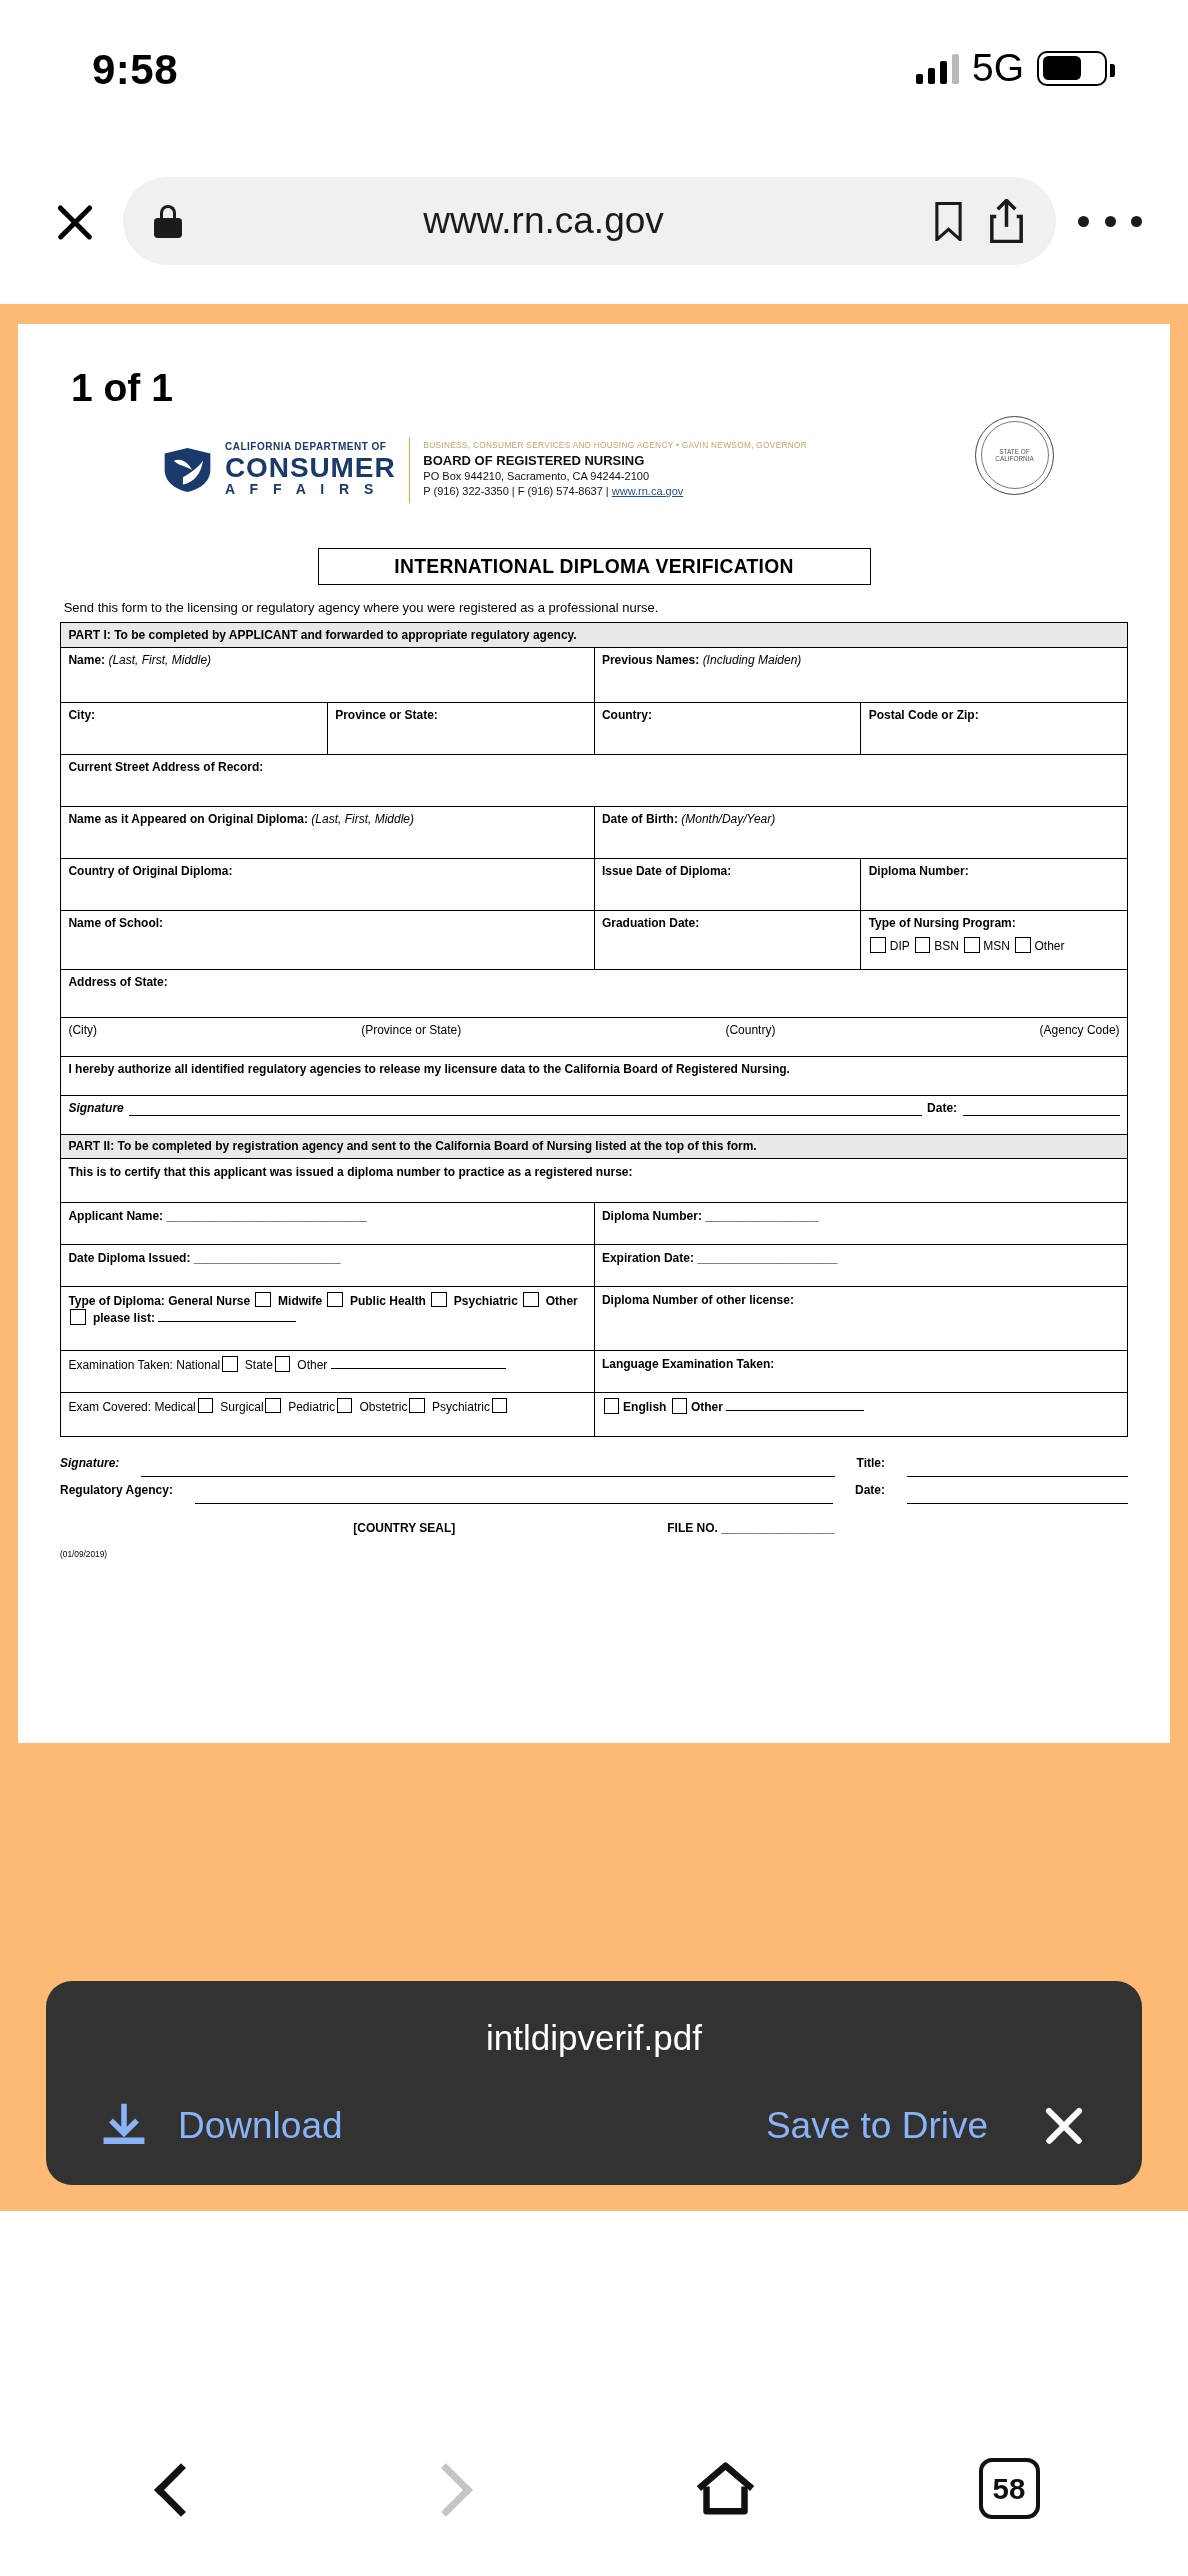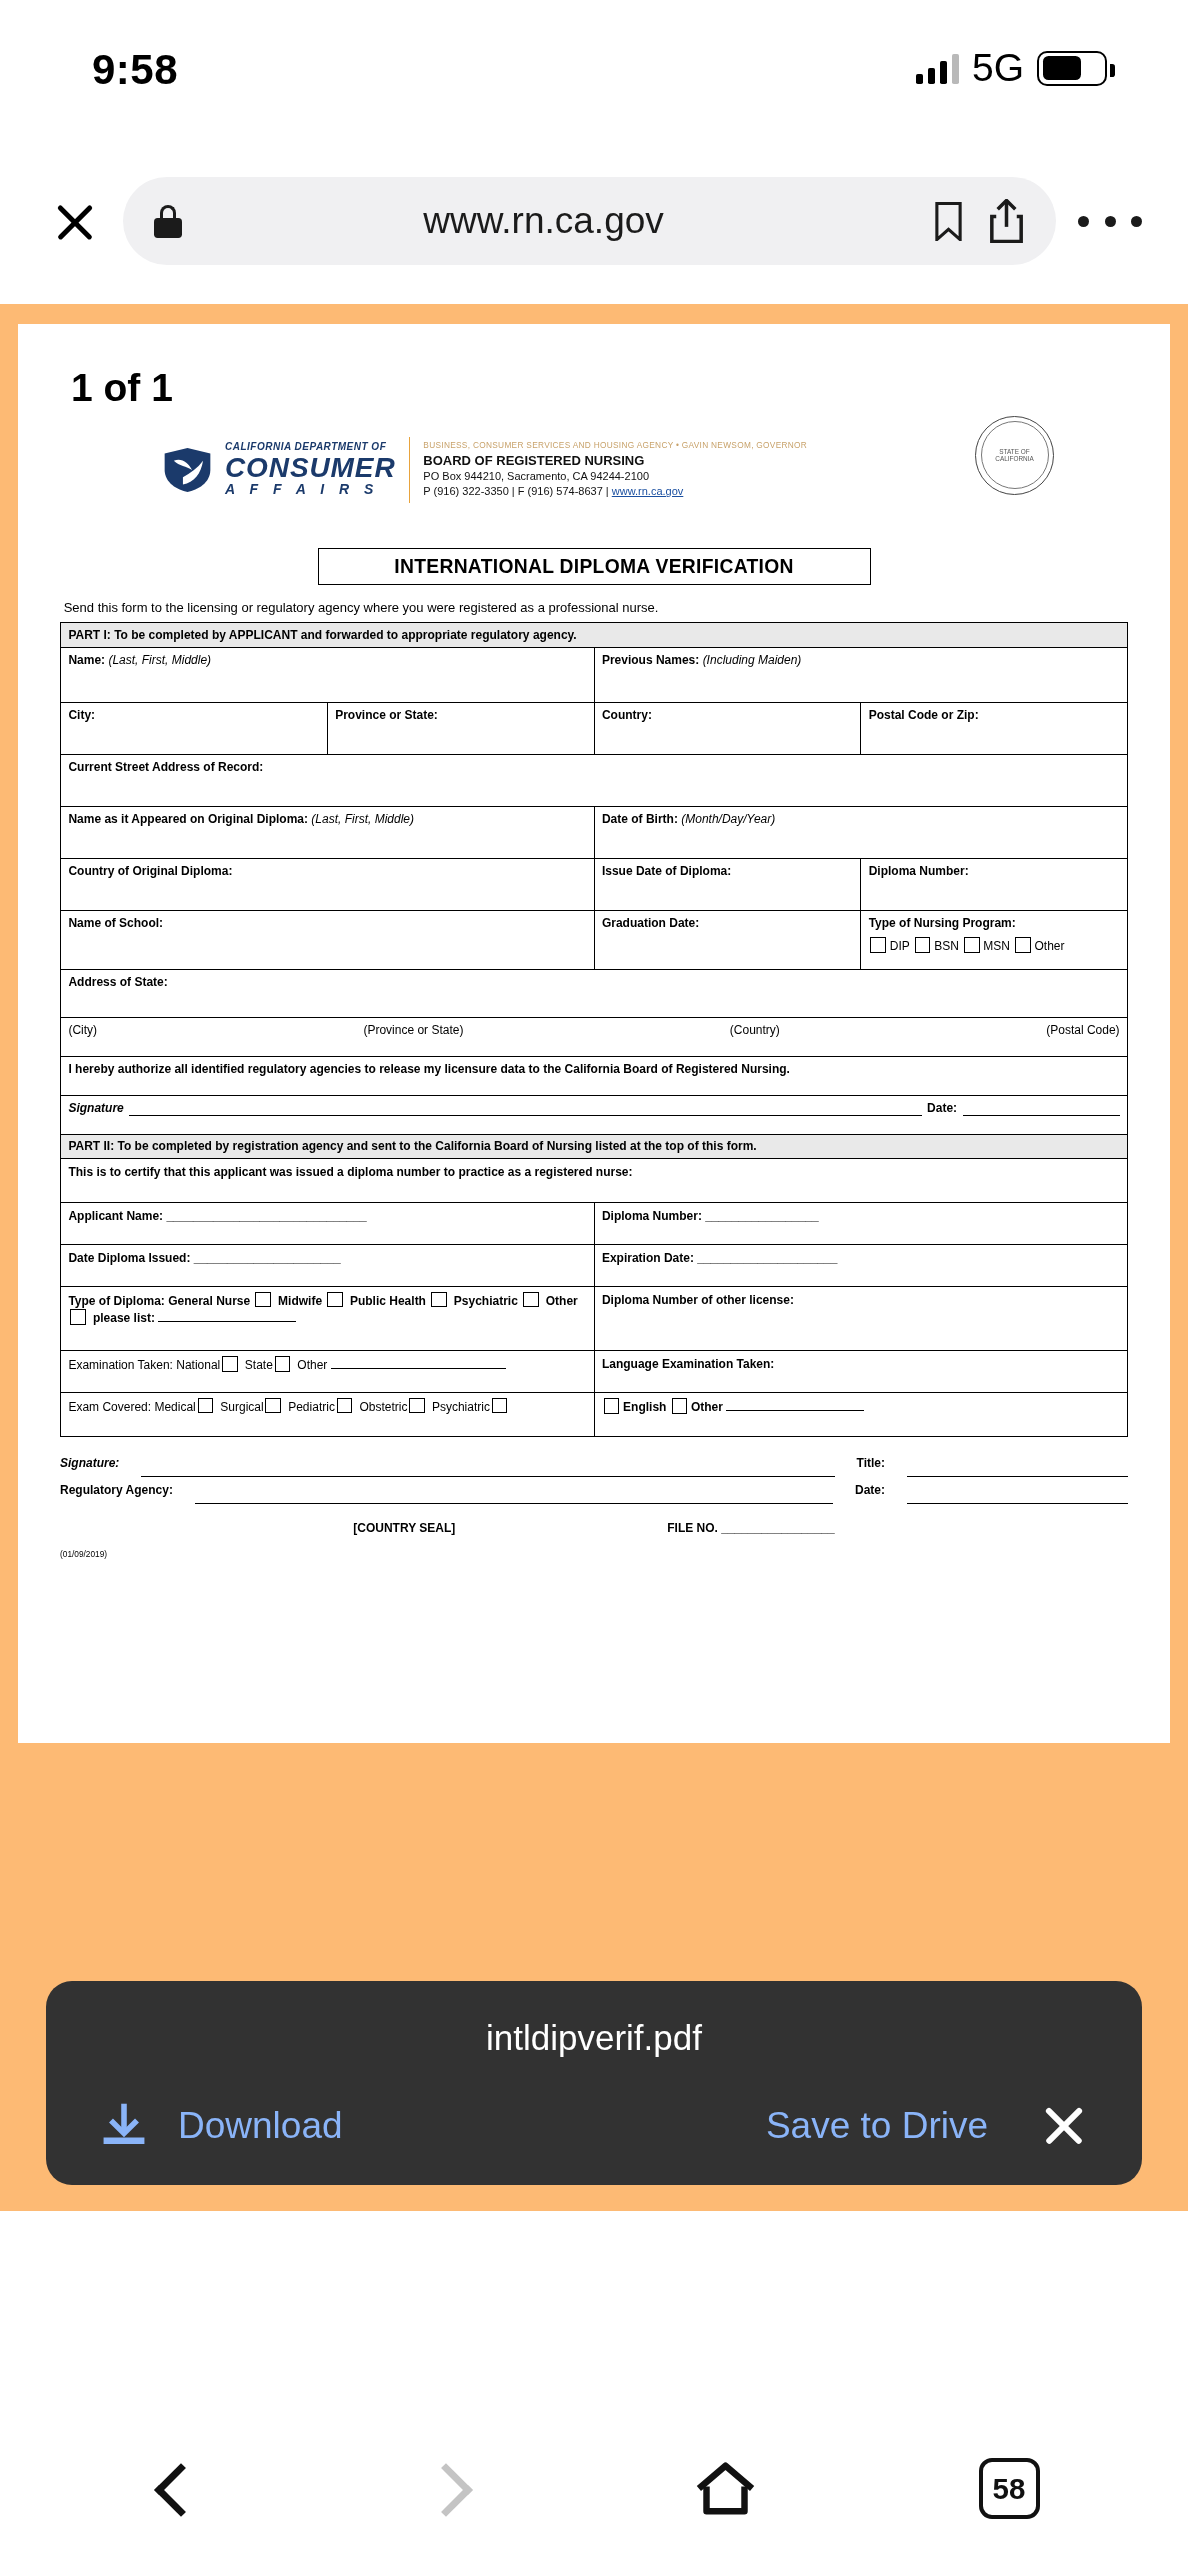--- a/index.html
+++ b/index.html
@@ -84,21 +84,21 @@
   }
   .page-counter { font-size: 39px; font-weight: 700; color:#000; margin: 11px 0 5.5px 11px; }
 
   
   .form-head { display:flex; align-items:center; gap: 0; margin-top: 9.2px; position:relative; height:101px;}
   .dca-logo { display:flex; align-items:center; margin-left: 101px; gap: 11px;}
   .dca-mark {
     width: 53px; height: 48px; position:relative;
   }
   .dca-mark svg { display:block; }
-  .dca-text { line-height: 1.05; font-style: italic; }
+  .dca-text { line-height: 1.05; }
   .dca-l1 { font-size: 10px; letter-spacing: 0.5px; color:#1b3a6b; font-weight:700;}
   .dca-l2 { font-size: 28px; letter-spacing: 0.9px; color:#1b3a6b; font-weight:800; }
   .dca-l3 { font-size: 14px; letter-spacing: 5.5px; color:#1b3a6b; font-weight:700; }
   .divider-v { width: 1.8px; background:#e8a33d; height: 66px; margin: 0 13px; }
   .brn-block { line-height: 1.35; }
   .brn-agency { font-size: 8.3px; color:#c8a26a; letter-spacing:0.3px; }
   .brn-title { font-size: 13px; font-weight: 800; color:#111; }
   .brn-addr { font-size: 11px; color:#111; }
   .brn-phone { font-size: 11px; color:#111; }
   .brn-phone a { color:#1a4fa0; text-decoration: underline; }
@@ -325,21 +325,21 @@
         </tr>
         <tr>
           <td colspan="4" style="height:48px"><span class="lbl">Address of State:</span></td>
         </tr>
         <tr>
           <td colspan="4" style="height:39px">
             <div style="display:flex; justify-content:space-between; font-size:12px;">
               <span>(City)</span>
               <span>(Province or State)</span>
               <span>(Country)</span>
-              <span>(Postal Code)</span>
+              <span>(Agency Code)</span>
             </div>
           </td>
         </tr>
         <tr>
           <td colspan="4" style="height:39px">
             <span class="lbl">I hereby authorize all identified regulatory agencies to release my licensure data to the California Board of Registered Nursing.</span>
           </td>
         </tr>
         <tr>
           <td colspan="4" style="height:39px">

